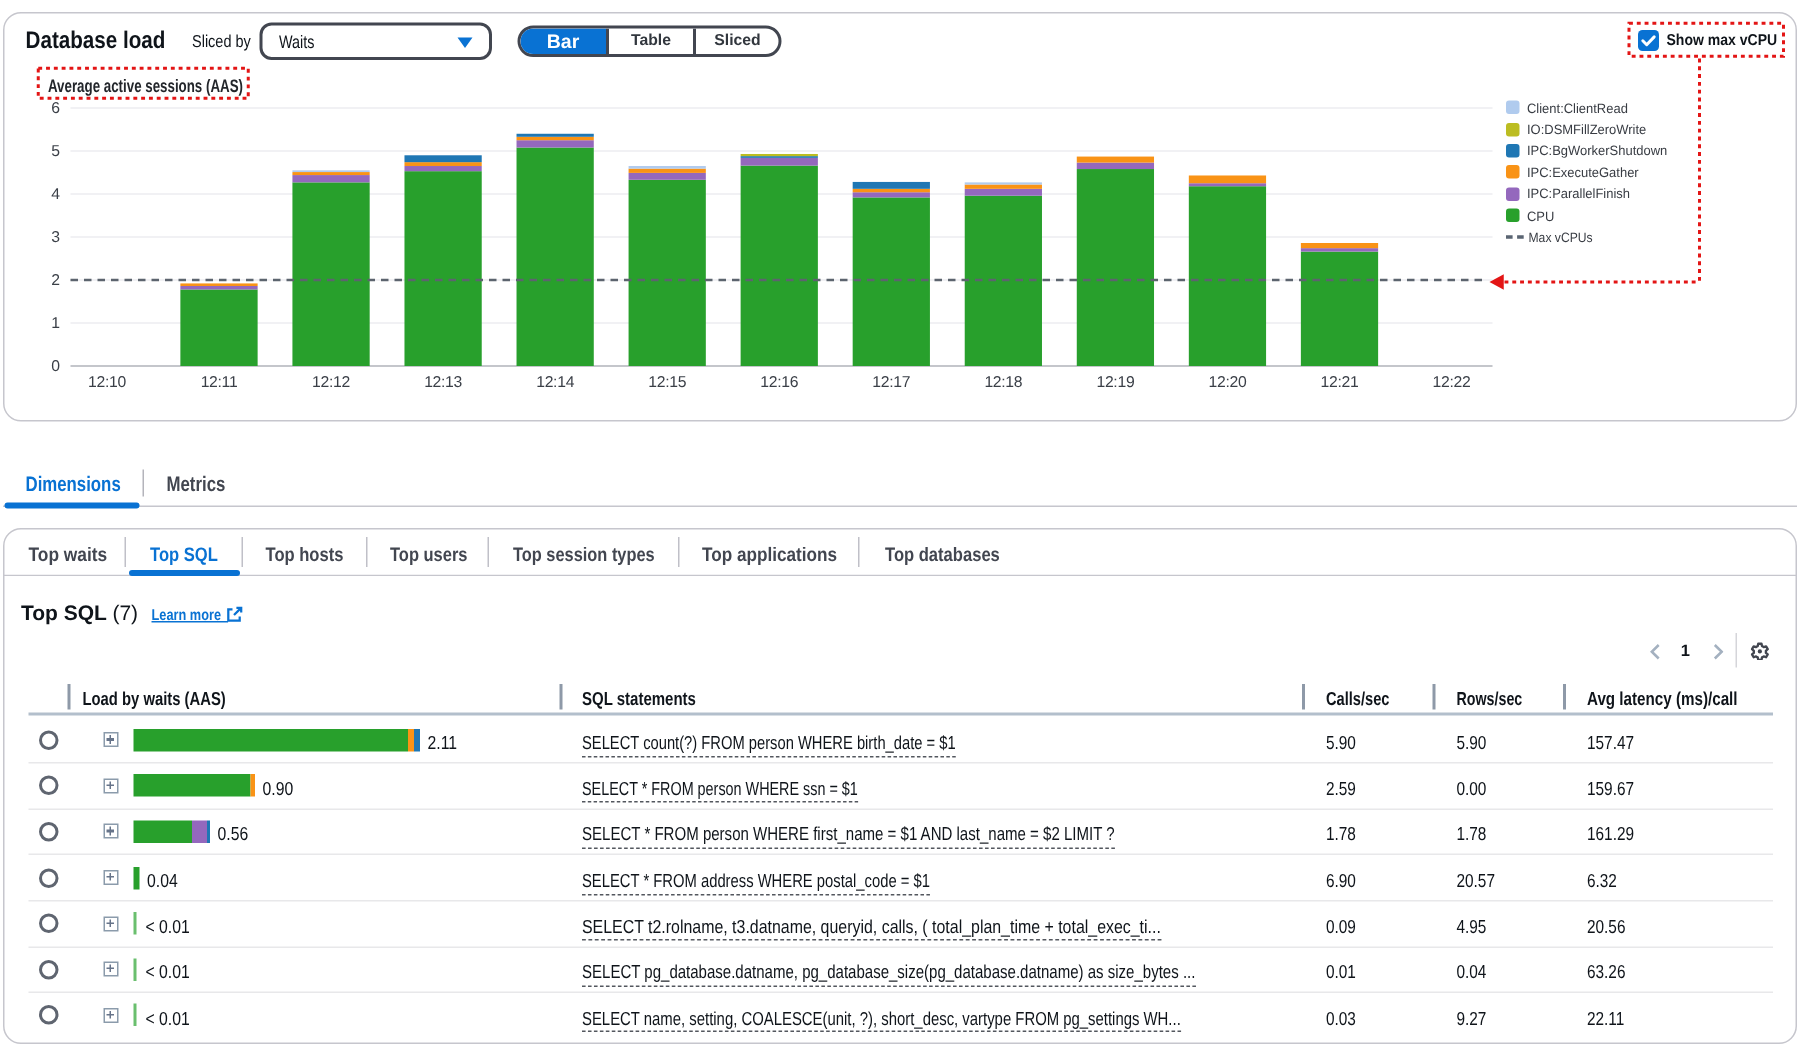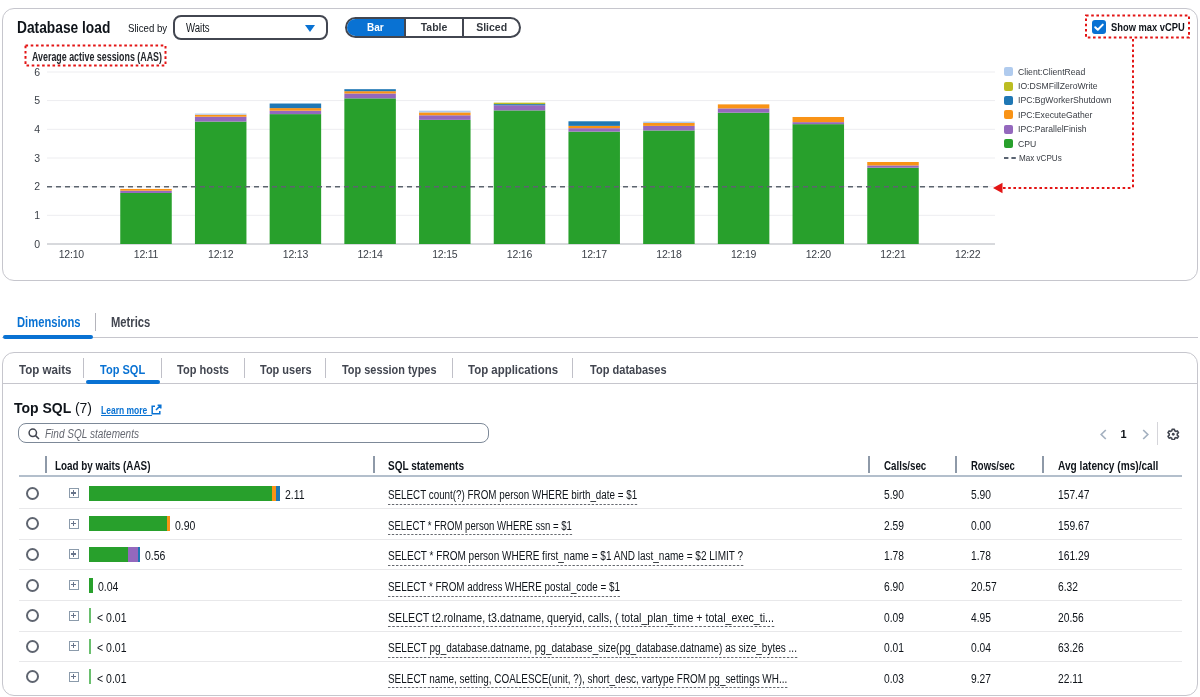--- a/index.html
+++ b/index.html
@@ -18,21 +18,21 @@
 
   <div class="abs sx" style="left:17px; top:19px; font-size:16px; font-weight:700; --s:0.86;">Database load</div>
   <div class="abs sx" style="left:128px; top:22px; font-size:11.5px; color:#0f141a; --s:0.84;">Sliced by</div>
 
   <div class="abs" style="left:172.5px; top:15px; width:155px; height:24.5px; border:2px solid #424650; border-radius:8px; background:#fff;text-decoration:underline;">
     <span class="abs sx" style="left:11px; top:3.5px; font-size:12px; --s:0.8;">Waits</span>
     <span class="abs" style="right:11px; top:8px; width:0; height:0; border-left:5.5px solid transparent; border-right:5.5px solid transparent; border-top:7px solid #0972d3;"></span>
   </div>
 
   <div class="abs" style="left:345px; top:16.5px; width:176px; height:21px; border:2px solid #424650; border-radius:11px; overflow:hidden; display:flex; background:#fff;">
-    <div style="width:58px; background:#0972d3; color:#fff; font-size:10px; font-weight:700; text-align:center; line-height:17.5px;">Bar</div>
+    <div style="width:58px; background:#0972d3; color:#fff; font-size:13px; font-weight:700; text-align:center; line-height:17.5px;">Bar</div>
     <div style="width:60px; border-left:2px solid #424650; color:#32373e; font-size:10.5px; font-weight:700; text-align:center; line-height:17.5px;">Table</div>
     <div style="width:58px; border-left:2px solid #424650; color:#32373e; font-size:10.5px; font-weight:700; text-align:center; line-height:17.5px;">Sliced</div>
   </div>
 
   <div class="abs" style="left:1092px; top:19.5px; width:14px; height:14px; background:#0972d3; border-radius:3px;">
     <svg width="14" height="14" viewBox="0 0 14 14">
         <path d="M3.2 7.2 L5.8 9.8 L10.8 4.6" stroke="#fff" stroke-width="2" fill="none" stroke-linecap="round" stroke-linejoin="round"></path>
       </svg>
   </div>
   <div class="abs sx" style="left:1110.5px; top:21px; font-size:10.5px; font-weight:700; color:#0f141a; --s:0.89;">Show max vCPU</div>
@@ -171,27 +171,20 @@
   <div class="abs" style="left:244px; top:358px; width:1px; height:20px; background:#c0c0c8;"></div>
   <div class="abs" style="left:325px; top:358px; width:1px; height:20px; background:#c0c0c8;"></div>
   <div class="abs" style="left:452px; top:358px; width:1px; height:20px; background:#c0c0c8;"></div>
   <div class="abs" style="left:572px; top:358px; width:1px; height:20px; background:#c0c0c8;"></div>
   <div class="abs" style="left:86px; top:380px; width:74px; height:4px; background:#0972d3; border-radius:2px;"></div>
   <div class="abs" style="left:14px; top:400px; font-size:14px; font-weight:700;"><span class="sx" style="--s:0.97;">Top SQL <span style="font-weight:400;">(7)</span></span></div>
   <div class="abs sx" style="left:101px; top:403.5px; font-size:10.5px; font-weight:700; color:#0972d3; --s:0.81; text-decoration:underline;">Learn more&nbsp;&nbsp;</div>
   <svg class="abs" style="left:151px; top:403.5px;" width="11" height="11" viewBox="0 0 11 11">
       <path d="M4 2.2 H1.2 v7.6 h7.6 V7 M6.6 1.2 h3.2 v3.2 M9.6 1.4 L5 6" stroke="#0972d3" stroke-width="1.5" fill="none"></path>
     </svg>
-  <div class="abs" style="left:17.5px; top:423px; width:471px; height:20px; border:1.5px solid #7d8998; border-radius:8px; background:#fff;">
-    <svg class="abs" style="left:9px; top:3.5px;" width="12" height="12" viewBox="0 0 12 12">
-        <circle cx="4.8" cy="4.8" r="3.7" stroke="#424650" stroke-width="1.5" fill="none"></circle>
-        <path d="M7.6 7.6 L11 11" stroke="#424650" stroke-width="1.5"></path>
-      </svg>
-    <span class="abs sx" style="left:26px; top:2.5px; font-size:12px; font-style:italic; color:#656871; --s:0.835;">Find SQL statements</span>
-  </div>
   <svg class="abs" style="left:1099.5px; top:428.5px;" width="7" height="11" viewBox="0 0 7 11">
       <path d="M5.8 1 L1.2 5.5 L5.8 10" stroke="#a4b1c0" stroke-width="1.7" fill="none"></path>
     </svg>
   <div class="abs" style="left:1120.5px; top:428px; font-size:11px; font-weight:700; color:#0f141a;">1</div>
   <svg class="abs" style="left:1142px; top:428.5px;" width="7" height="11" viewBox="0 0 7 11">
       <path d="M1.2 1 L5.8 5.5 L1.2 10" stroke="#a4b1c0" stroke-width="1.7" fill="none"></path>
     </svg>
   <div class="abs" style="left:1156.5px; top:421.5px; width:1px; height:23px; background:#d5d5da;"></div>
   <svg class="abs" style="left:1167px; top:427.5px;" width="12.5" height="12.5" viewBox="0 0 16 16">
       <path fill="none" stroke="#424650" stroke-width="2" stroke-linejoin="round" d="M6.6 1.5 h2.8 l0.4 2 a5 5 0 0 1 1.5 0.9 l2-0.7 1.4 2.4 -1.6 1.4 a5 5 0 0 1 0 1.7 l1.6 1.4 -1.4 2.4 -2-0.7 a5 5 0 0 1 -1.5 0.9 l-0.4 2 h-2.8 l-0.4-2 a5 5 0 0 1 -1.5-0.9 l-2 0.7 -1.4-2.4 1.6-1.4 a5 5 0 0 1 0-1.7 l-1.6-1.4 1.4-2.4 2 0.7 a5 5 0 0 1 1.5-0.9 z"></path>

